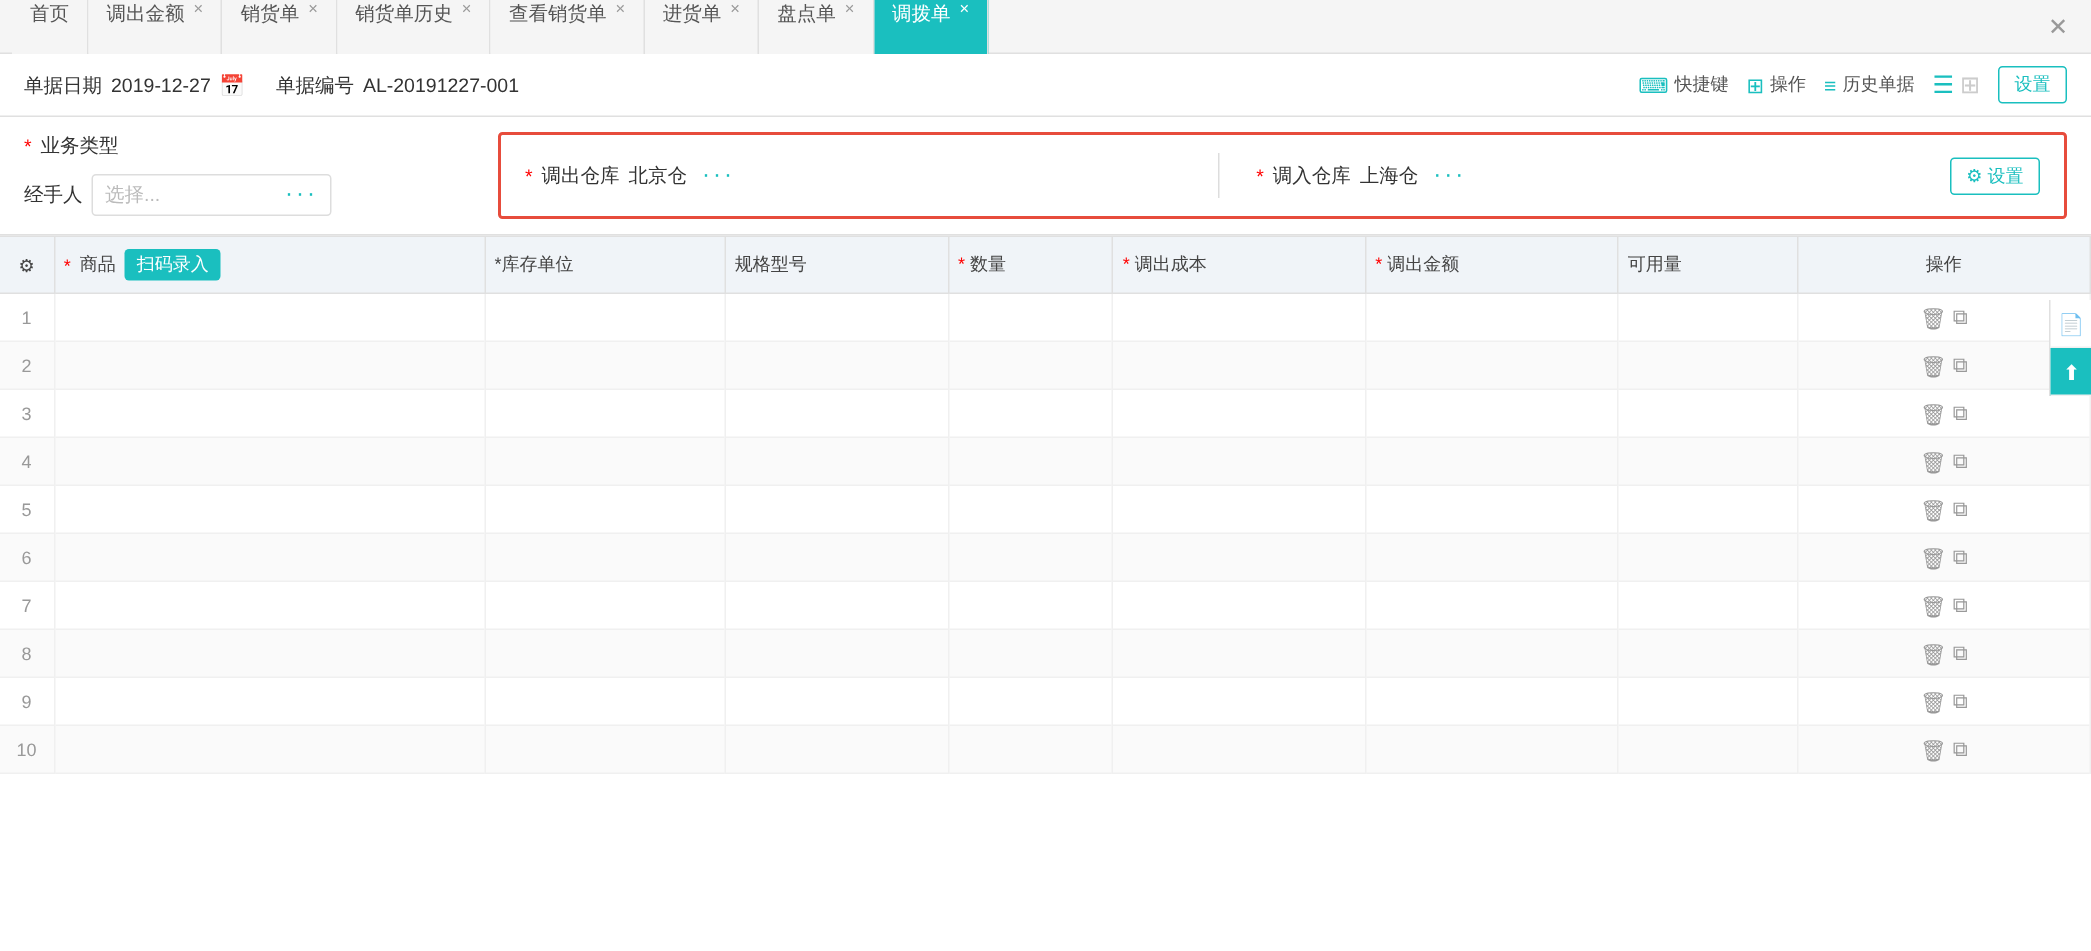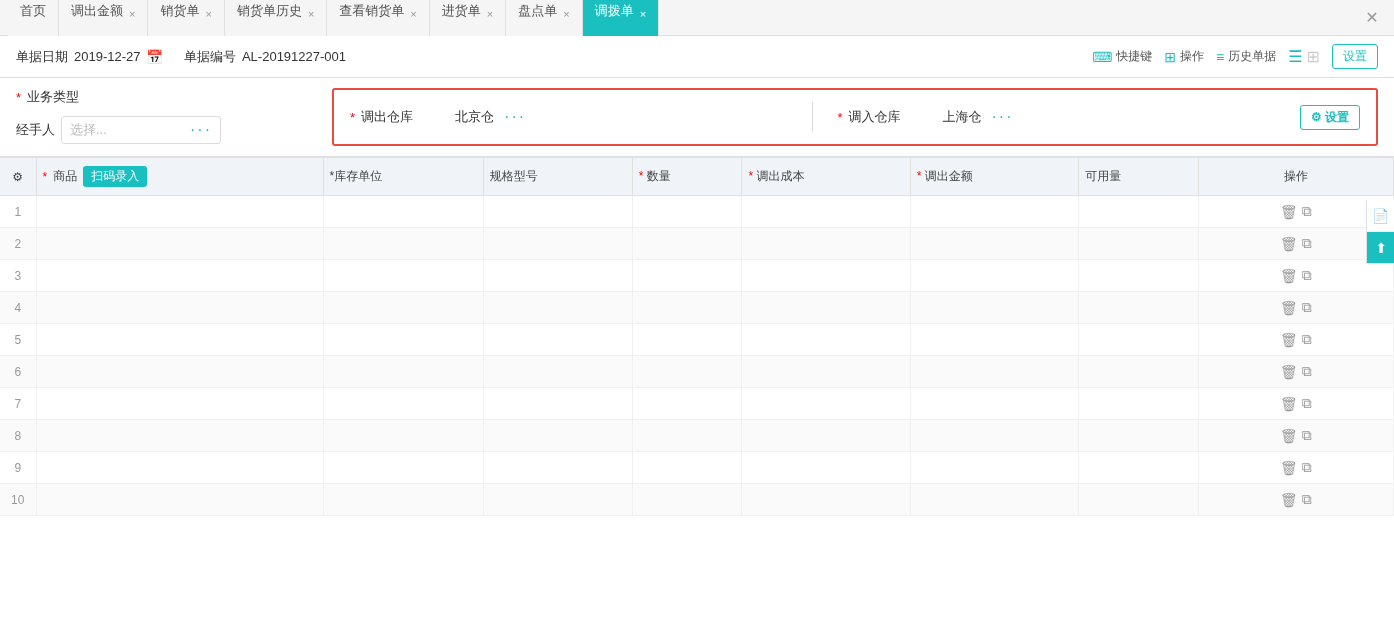--- a/index.html
+++ b/index.html
@@ -10,22 +10,22 @@
       display: flex;
       align-items: center;
       border-bottom: 1px solid #e0e0e0;
       background: #f5f5f5;
       height: 36px;
       padding: 0 8px;
       position: relative;
     }
     .tab-item {
       display: flex;
-      align-items: flex-end;
-      padding: 16px 12px;
+      align-items: flex-start;
+      padding: 0 12px;
       height: 36px;
       cursor: pointer;
       font-size: 13px;
       color: #555;
       border-right: 1px solid #e0e0e0;
       white-space: nowrap;
       background: #f5f5f5;
     }
     .tab-item.active {
       background: #fff;
@@ -154,21 +154,21 @@
       align-items: center;
       gap: 24px;
       flex: 1;
     }
     .warehouse-field {
       display: flex;
       align-items: center;
       gap: 6px;
       flex: 1;
     }
-    .warehouse-value { color: #333; margin-left: 36px; }
+    .warehouse-value { color: #333; }
     .warehouse-divider {
       width: 1px;
       height: 30px;
       background: #ddd;
     }
 
     
     .table-container {
       overflow-x: auto;
       overflow-y: auto;
@@ -367,21 +367,21 @@
       <span class="warehouse-value">北京仓</span>
       <span class="field-dots">···</span>
     </div>
     <div class="warehouse-divider"></div>
     <div class="warehouse-field">
       <span class="required-star">*</span>
       <span class="field-label">调入仓库</span>
       <span class="warehouse-value">上海仓</span>
       <span class="field-dots">···</span>
     </div>
-    <button class="btn-settings" style="margin-left:auto;font-weight:bold;">
+    <button class="btn-settings" style="margin-left:auto;">
       <span>⚙</span>
       <span>设置</span>
     </button>
   </div>
 </div>
 
 <div class="table-container">
   <table>
     <thead>
       <tr>

